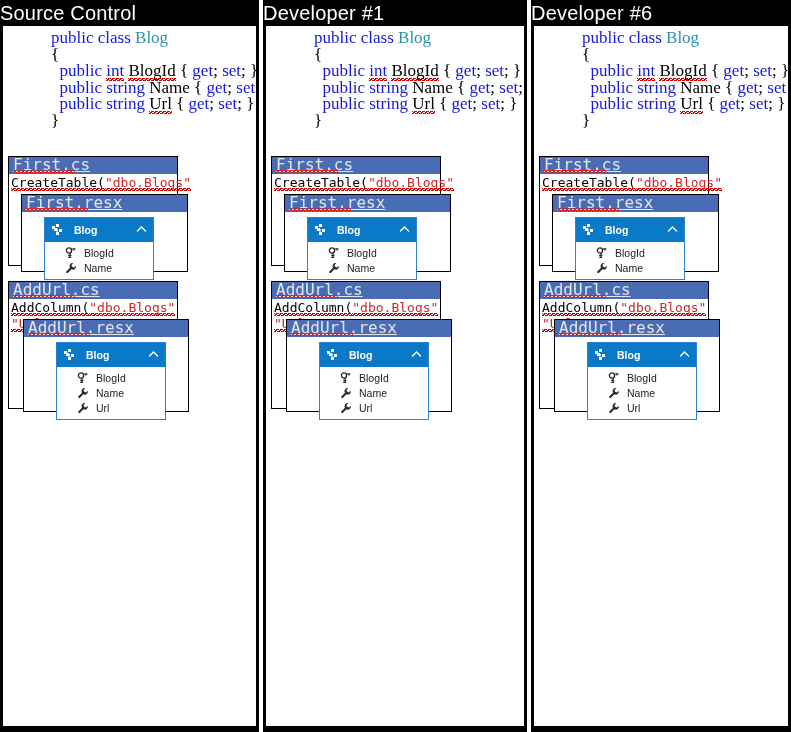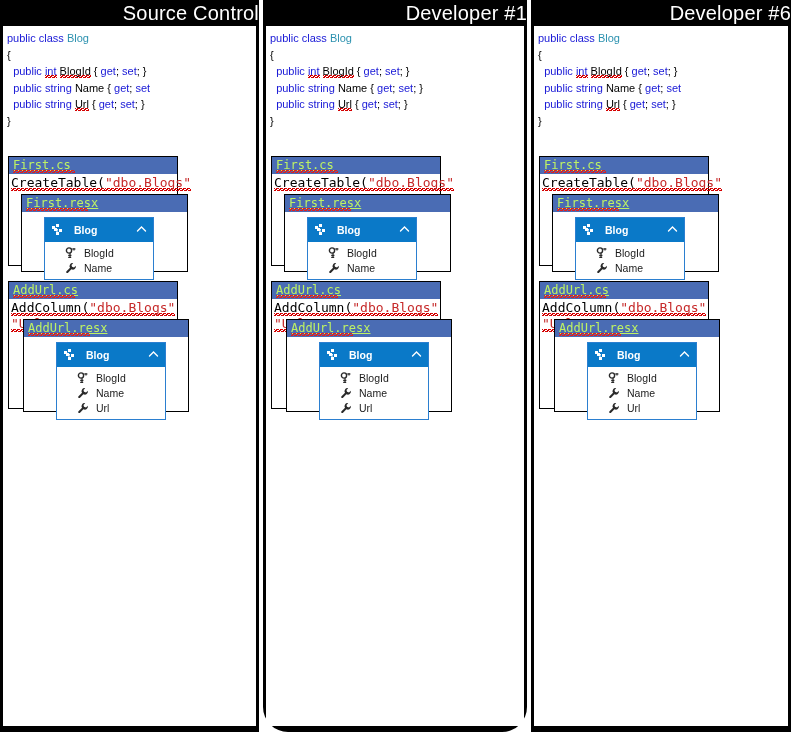--- a/index.html
+++ b/index.html
@@ -6,47 +6,48 @@
   body{
     width:791px;height:732px;
     background:#ffffff;
     font-family:"Liberation Sans",sans-serif;
     overflow:hidden;
   }
   .board{position:relative;width:791px;height:732px;display:flex;gap:4px;background:#ffffff;}
 
   .column{position:relative;background:#000000;height:732px;box-sizing:border-box;}
   .column.c0{width:259px;}
-  .column.c1{width:264px;border-radius:25px;}
+  .column.c1{width:264px;}
   .column.c2{width:260px;}
 
   .col-header{
-    height:26px;line-height:26px;text-align:right;
+    height:26px;line-height:26px;text-align:left;
     color:#ffffff;background:#000000;
     font-size:20px;font-weight:400;letter-spacing:.2px;
     font-family:"Liberation Sans",sans-serif;
   }
 
   .col-body{
     position:relative;
     background:#ffffff;
     margin:0 3px 3px 3px;
     height:700px;
     box-sizing:border-box;
     overflow:hidden;
   }
 
   
   .code-panel{
-    font-family:Liberation Sans, sans-serif;
-    font-size:11px;
+    font-family:Liberation Serif, serif;
+    font-size:17px;
     line-height:16.5px;
     padding:4px 2px 4px 4px;
     white-space:pre;
     color:#000000;
+    margin-left:44px;
   }
   .k{color:#1717d6;}
   .ty{color:#2b91af;}
   .id{color:#000000;}
   .pun{color:#000000;}
   .str{color:#c62a2a;}
   .sq{
     background-image:
       repeating-linear-gradient(135deg,#d40000 0 1px,transparent 1px 2px);
     background-repeat:repeat-x;
@@ -57,23 +58,23 @@
 
   
   .card{
     position:absolute;
     background:#ffffff;
     border:1px solid #000000;
     box-sizing:border-box;
   }
   .card-title{
     background:#4a6cb4;
-    color:#bef264;
+    color:#e5e5e5;
     font-family:"DejaVu Sans Mono","Liberation Mono",monospace;
-    font-size:12px;
+    font-size:16px;
     line-height:16px;
     height:17px;
     padding:0 4px;
     text-decoration:underline;
     position:relative;
     white-space:nowrap;
     overflow:hidden;
   }
   .card-title::after{
     content:"";position:absolute;left:4px;bottom:1px;width:62px;height:3px;

